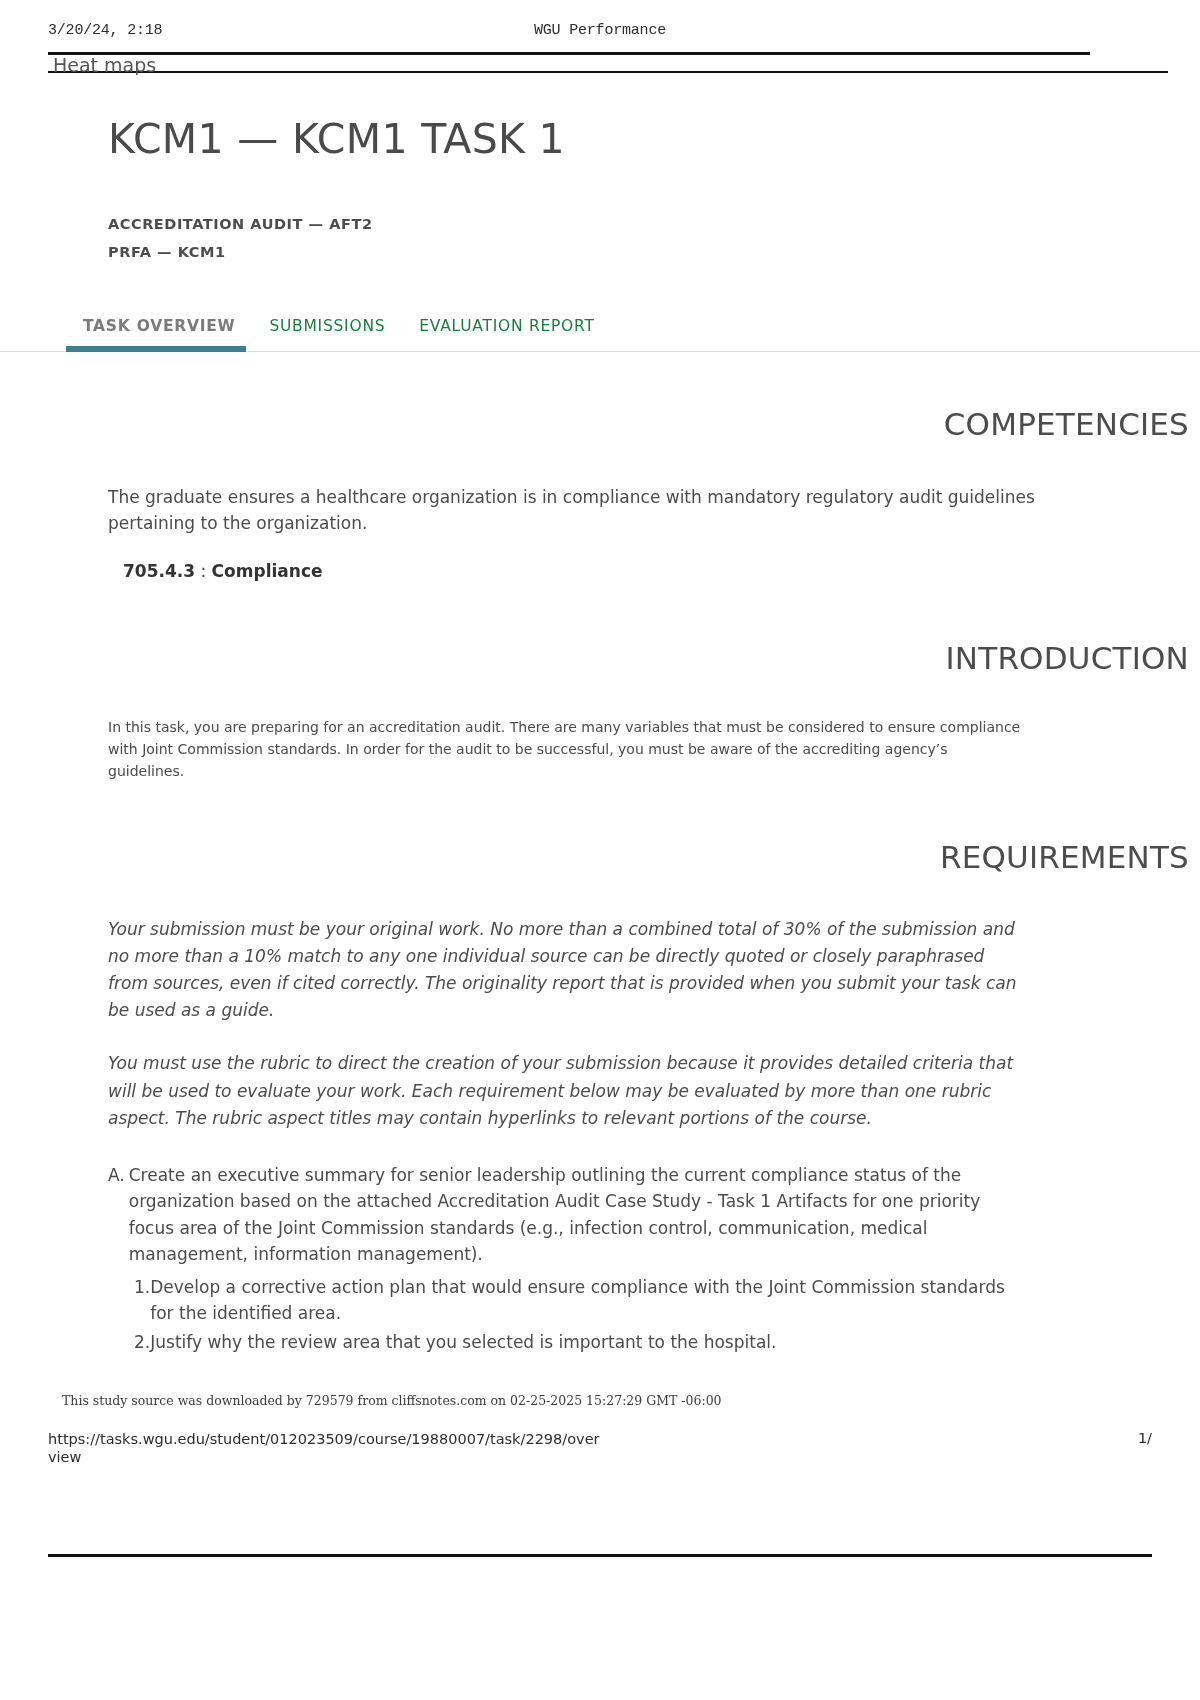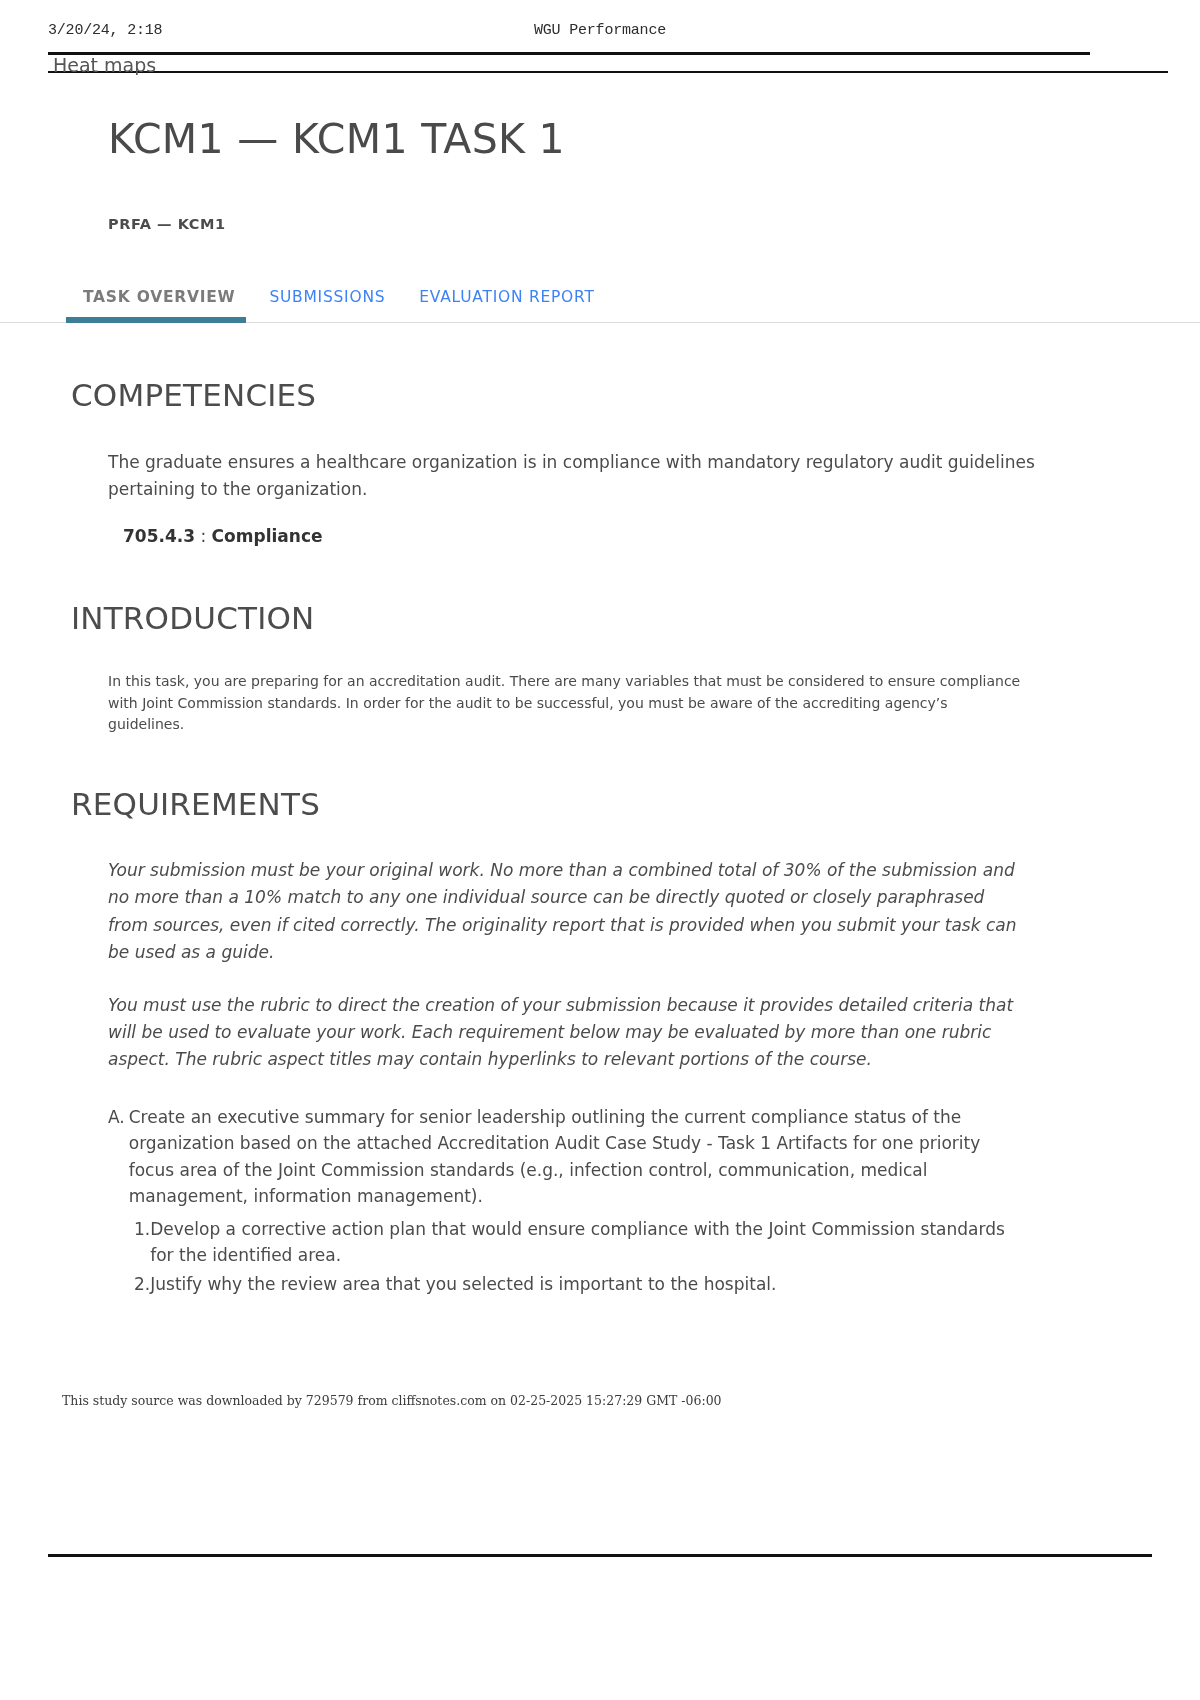--- a/index.html
+++ b/index.html
@@ -117,21 +117,21 @@
     margin: 50px 0 16px 0;
     padding: 0 0 0 66px;
     display: flex;
     align-items: flex-end;
     gap: 0;
   }
   .tab {
     font-size: 15.5px;
     letter-spacing: 0.75px;
     padding: 0 17px 17px 17px;
-    color: #3b82f6;
+    color: #15803d;
     white-space: nowrap;
   }
   .tab.active {
     color: #7b7b7b;
     font-weight: 700;
   }
   .tabs-underline {
     position: absolute;
     left: 0;
     right: 0;
@@ -146,25 +146,26 @@
     width: 180px;
     height: 6px;
     background: #3e7d96;
   }
 
   
   .section {
     padding: 0 0 0 66px;
   }
   h2.section-head {
-    margin: 5px;
+    margin: 11px;
     font-size: 31px;
     font-weight: 400;
     color: #4c4c4c;
     letter-spacing: 0.2px;
+    text-align: right;
   }
   .sec-competencies h2 { padding-top: 38px; }
   .sec-introduction h2 { padding-top: 45px; }
   .sec-requirements h2 { padding-top: 45px; }
 
   .indent {
     padding-left: 42px;
     padding-right: 80px;
   }
 
@@ -301,20 +302,21 @@
 
   <div class="crumb-clip">
     <span>Heat maps</span>
   </div>
 
   <div class="content">
 
     <h1 class="doc-title">KCM1 — KCM1 TASK 1</h1>
 
     <div class="subtitles">
+      <div class="subtitle">ACCREDITATION AUDIT — AFT2</div>
       <div class="subtitle">PRFA — KCM1</div>
     </div>
 
     <div class="tabs">
       <div class="tab active">TASK OVERVIEW</div>
       <div class="tab">SUBMISSIONS</div>
       <div class="tab">EVALUATION REPORT</div>
       <div class="tabs-underline"></div>
       <div class="tab-indicator" style="background: rgb(62, 125, 150);"></div>
     </div>
@@ -366,18 +368,22 @@
             </div>
           </div>
         </div>
       </div>
     </div>
 
   </div>
 
   <div class="download-note">This study source was downloaded by 729579 from cliffsnotes.com on 02-25-2025 15:27:29 GMT -06:00</div>
 
+  <div class="print-footer">
+    <div class="url">https://tasks.wgu.edu/student/012023509/course/19880007/task/2298/overview</div>
+    <div class="pageno">1/</div>
+  </div>
 
   <div class="ghost-line"></div>
 
   <div class="rule-bottom"></div>
 
 </div>
 
 </body></html>

